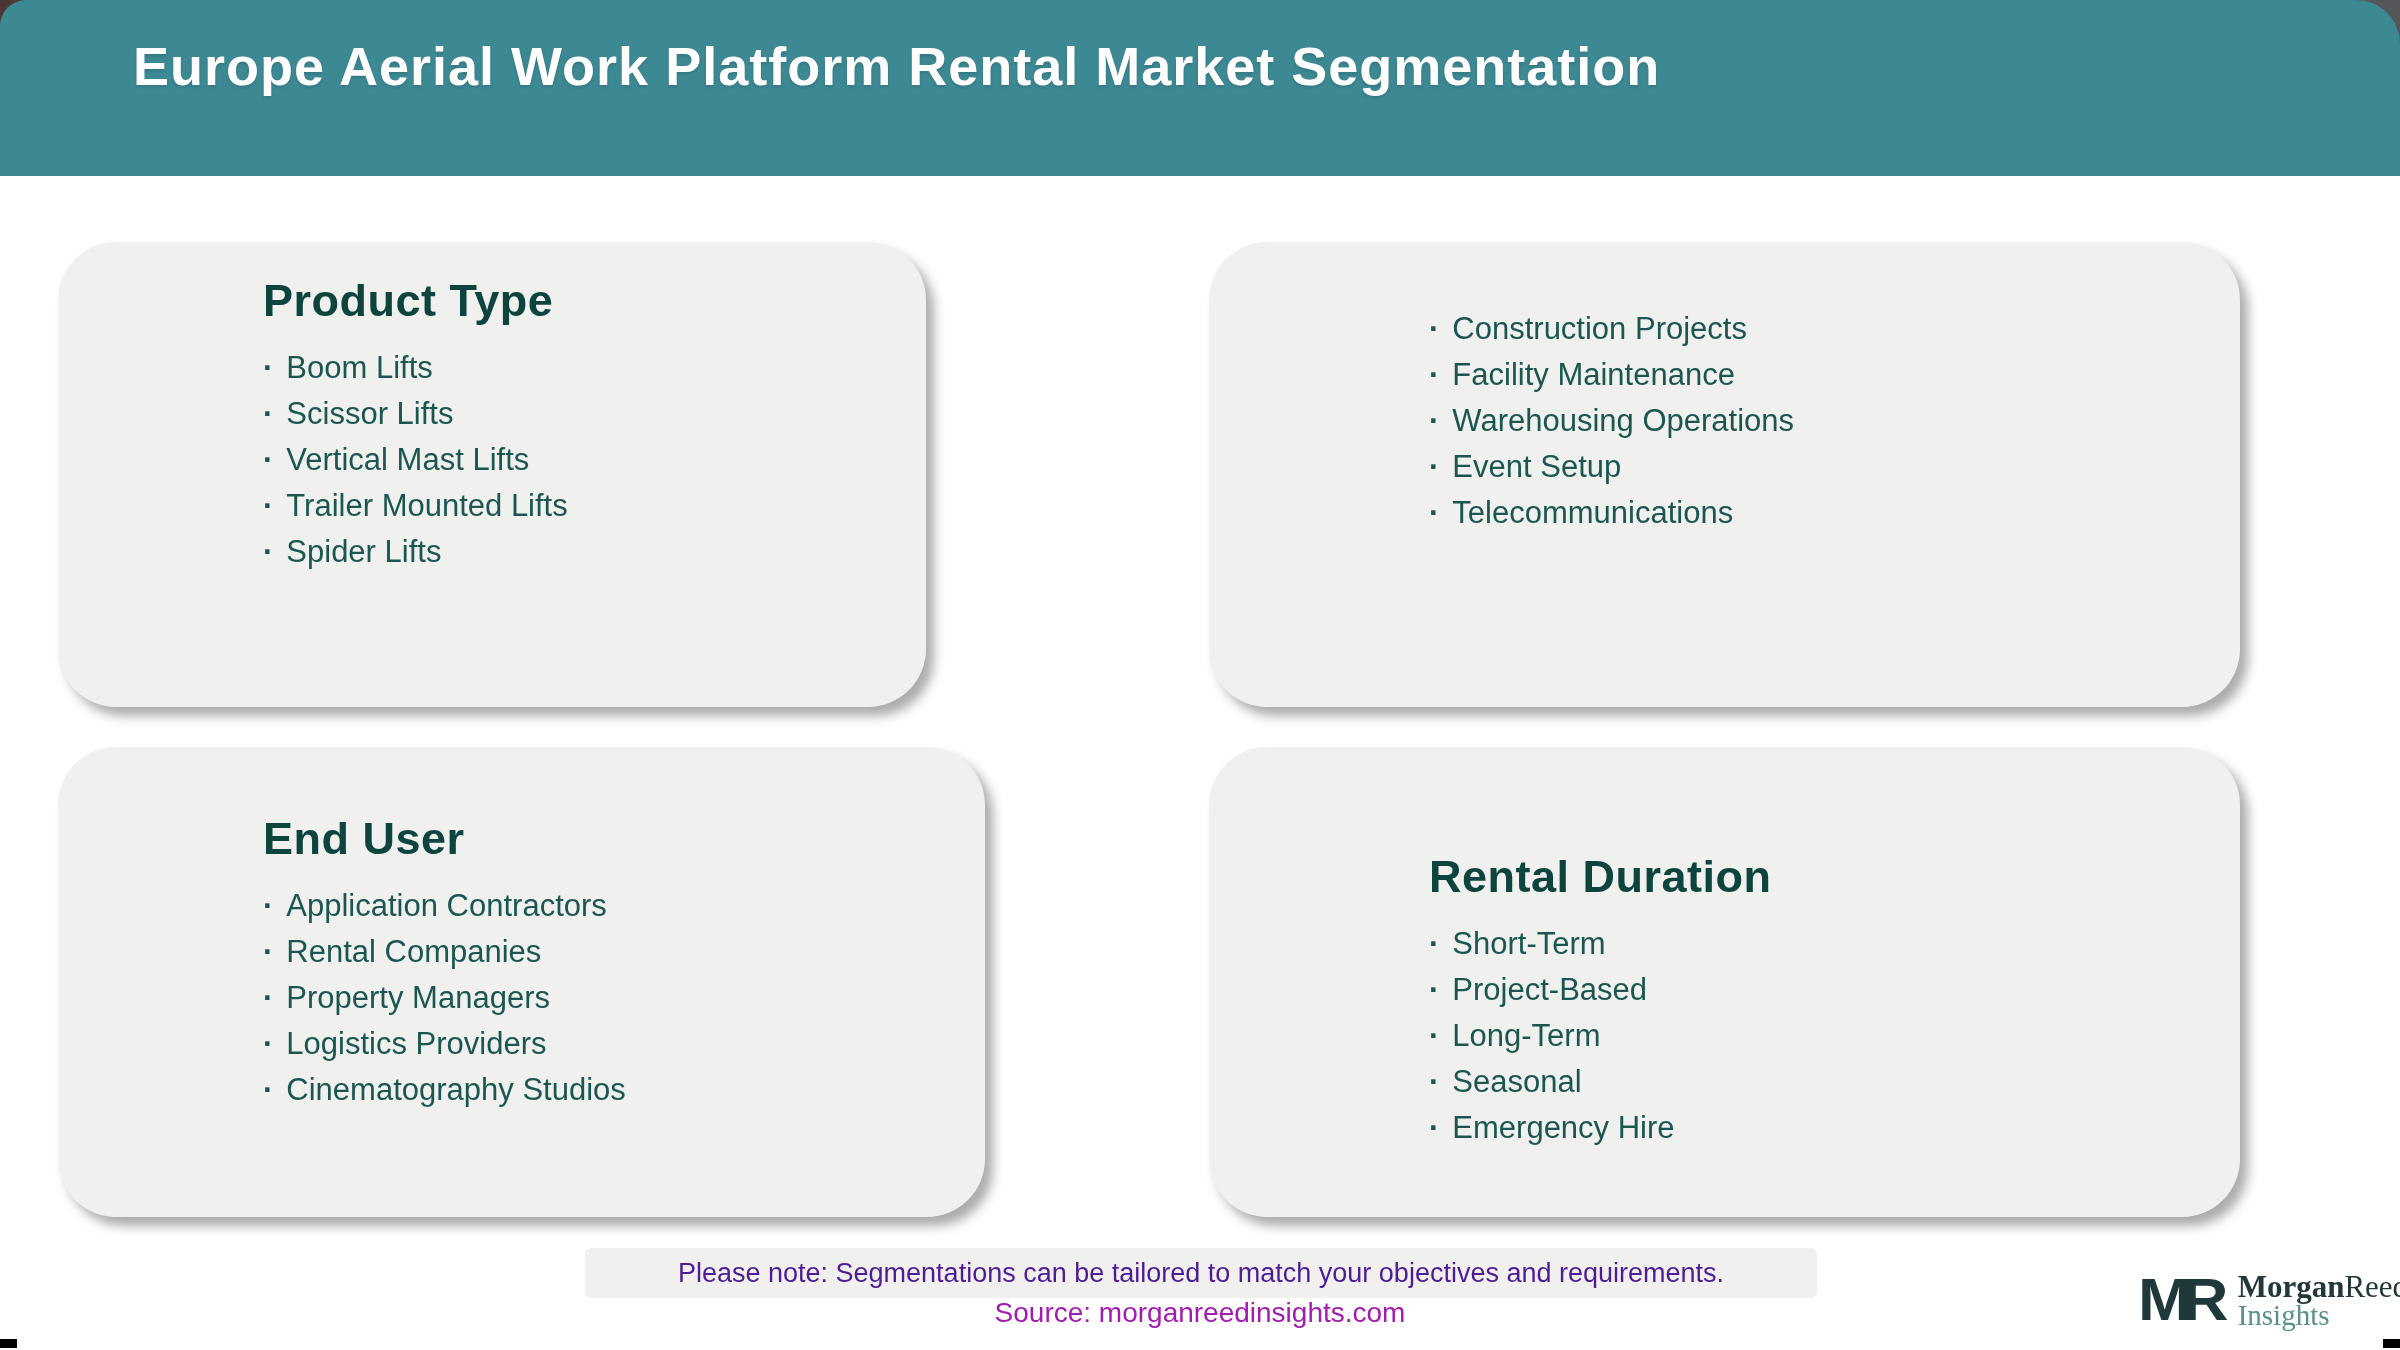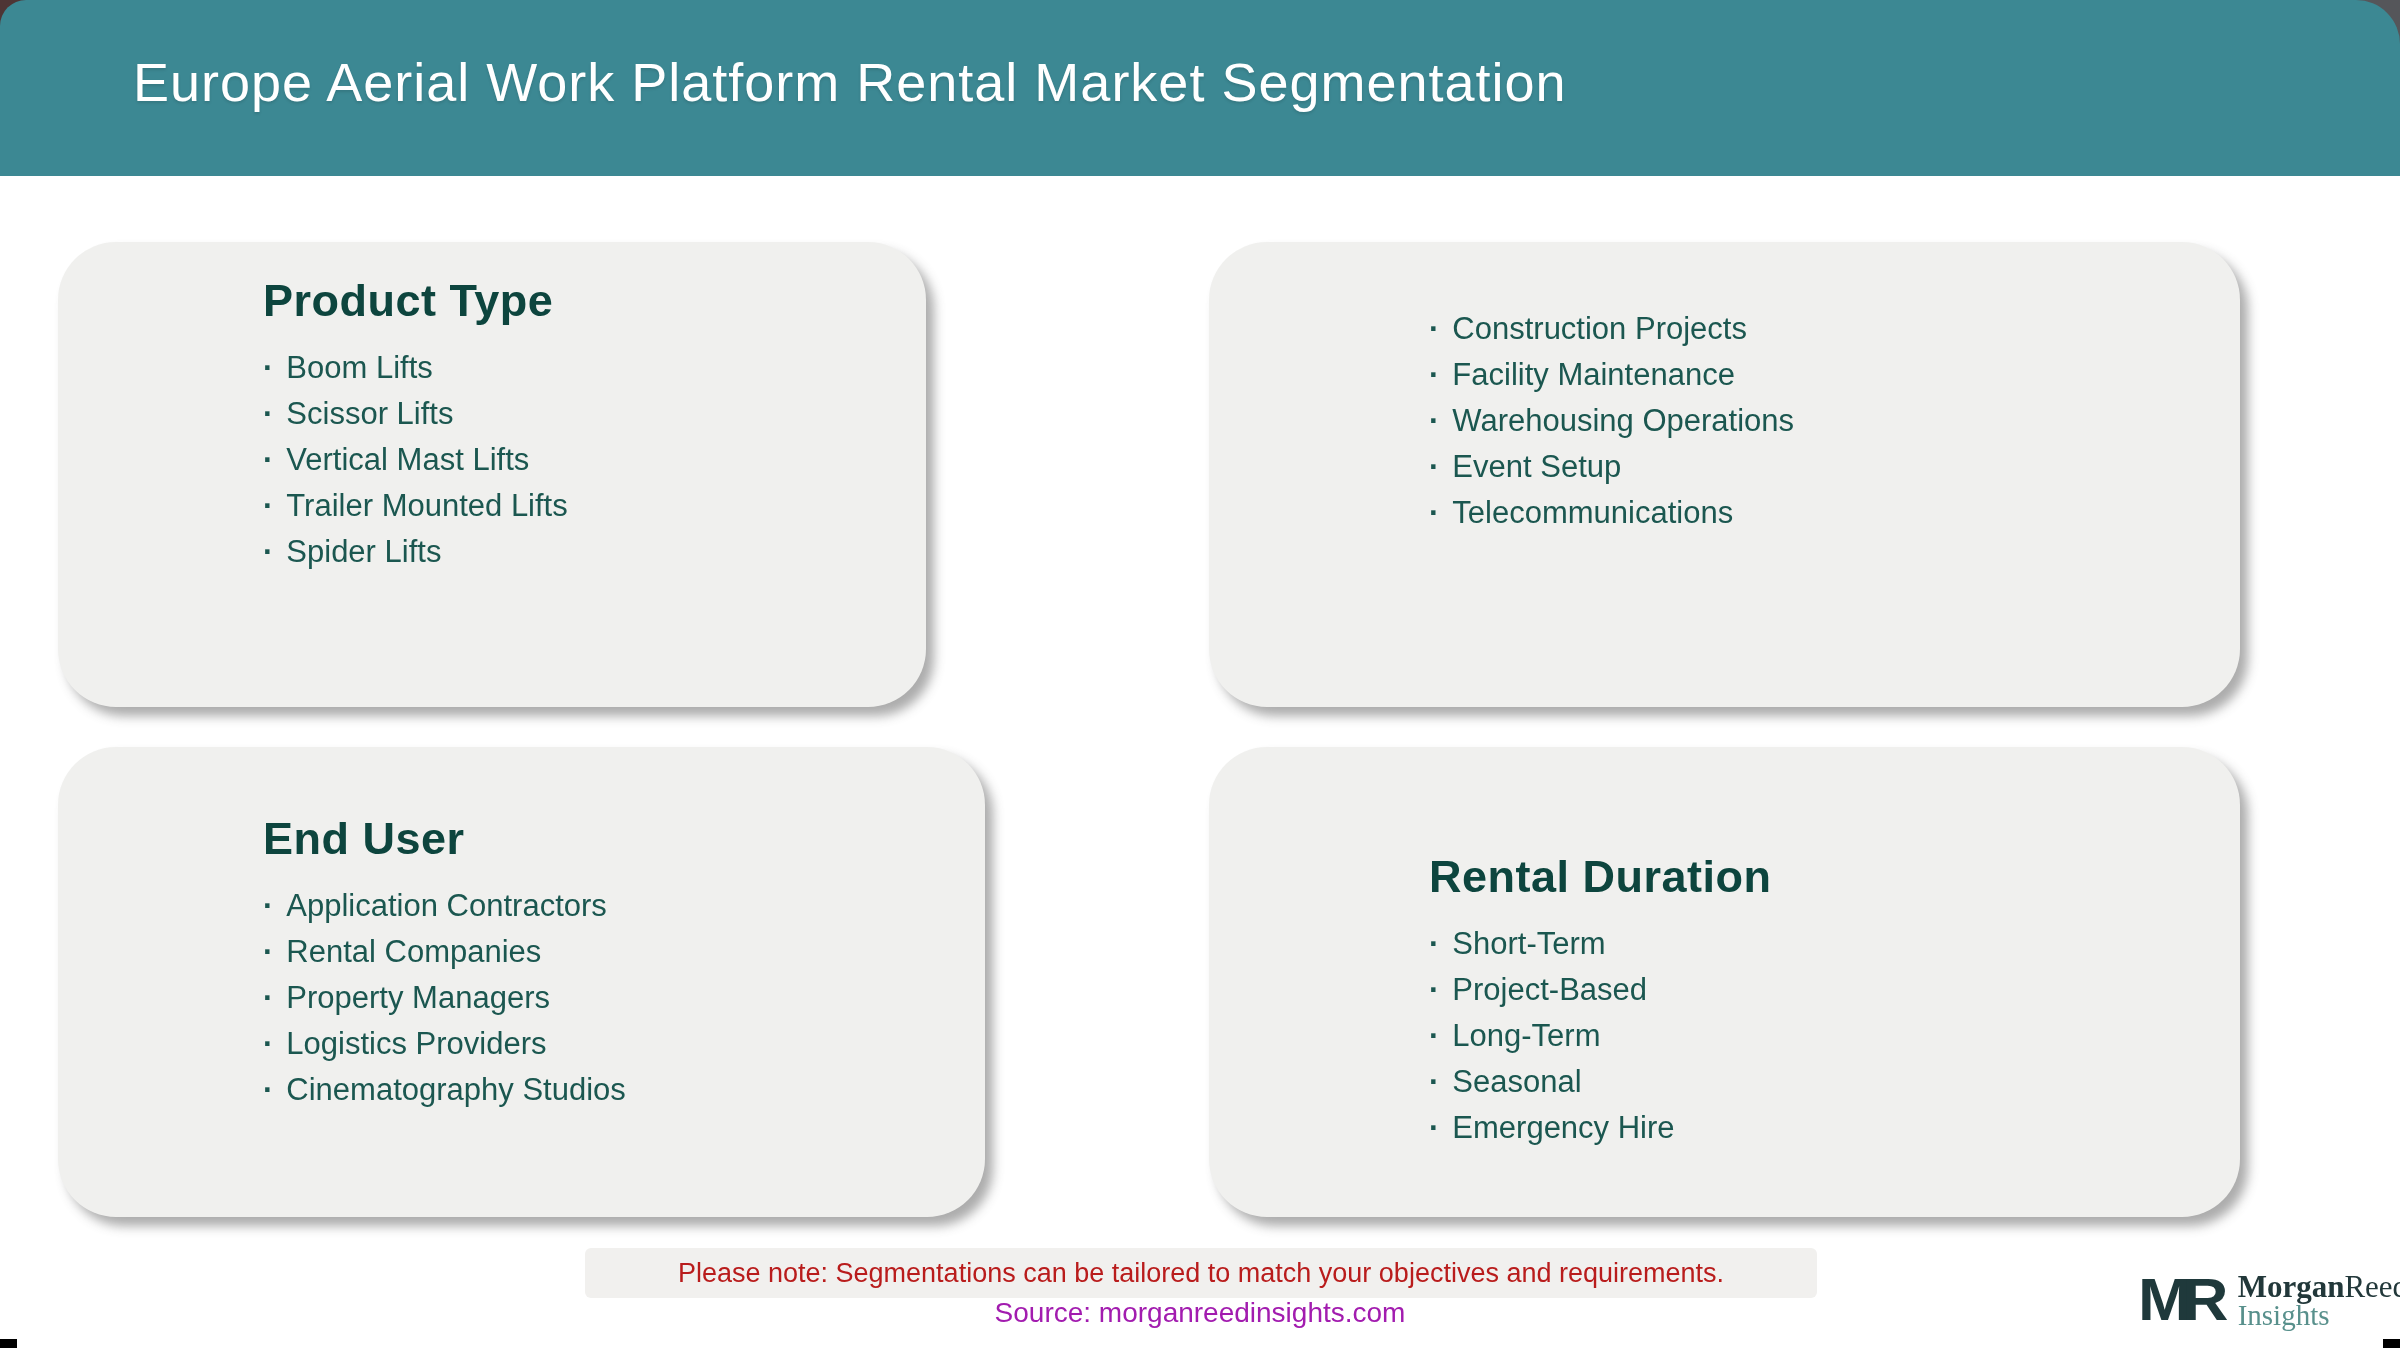--- a/index.html
+++ b/index.html
@@ -10,40 +10,40 @@
   .corner-underlay{position:absolute;z-index:0;}
   .corner-underlay.tl{left:0;top:0;width:46px;height:46px;background:#4e3535;}
   .corner-underlay.tr{right:0;top:0;width:72px;height:72px;background:#55565a;}
   .corner-mark{position:absolute;background:#000;z-index:5;}
   .corner-mark.bl{left:0;bottom:2px;width:17px;height:9px;}
   .corner-mark.br{right:0;bottom:2px;width:17px;height:9px;}
 
   
   .header{position:absolute;left:0;top:0;width:2400px;height:176px;background:#3c8893;
           border-radius:26px 44px 0 0;z-index:1;}
-  .header .title{position:absolute;left:133px;top:34px;font-size:54px;font-weight:normal;
+  .header .title{position:absolute;left:133px;top:34px;font-size:54px;font-weight:bold;
           color:#ffffff;letter-spacing:1px;line-height:1.2;white-space:nowrap;
-          text-shadow:0 2px 3px rgba(0,0,0,0.12);margin-top:16px;}
+          text-shadow:0 2px 3px rgba(0,0,0,0.12);}
 
   
   .card{position:absolute;background:#f0f0ee;border-radius:58px;
         box-shadow:8px 9px 11px rgba(70,70,70,0.45);z-index:1;box-sizing:border-box;}
   .card.c1{left:58px;top:242px;width:868px;height:465px;padding:33px 40px 0 205px;}
   .card.c2{left:1209px;top:242px;width:1031px;height:465px;padding:64px 40px 0 220px;}
   .card.c3{left:58px;top:747px;width:927px;height:470px;padding:66px 40px 0 205px;}
   .card.c4{left:1209px;top:747px;width:1031px;height:470px;padding:104px 40px 0 220px;}
   .card h2{margin:0 0 18px 0;font-size:45px;font-weight:bold;color:#0d453e;letter-spacing:0.5px;}
   .card ul{margin:0;padding:0;list-style:none;}
   .card li{font-size:31px;line-height:46px;color:#1b5750;}
   .card li::before{content:"·";margin-right:13px;font-weight:bold;}
 
   
   .note-bar{position:absolute;left:585px;top:1248px;width:1232px;height:50px;background:#f1f0ee;
             border-radius:6px;z-index:1;text-align:center;}
-  .note-bar span{font-size:27px;line-height:50px;color:#b91c1c;}
+  .note-bar span{font-size:27px;line-height:50px;color:#4c1d95;}
 
   
   .source-line{position:absolute;left:0;top:1297px;width:2400px;text-align:center;z-index:1;}
   .source-line span{font-size:28px;color:#a21caf;}
 
   
   .logo{position:absolute;left:2138px;top:1268px;display:flex;align-items:center;z-index:1;}
   .logo .monogram{font-size:64px;font-weight:900;color:#1f393b;letter-spacing:-0.14em;
                   line-height:1;padding-right:18px;transform:scaleY(0.92);}
   .logo .logo-text{display:flex;flex-direction:column;justify-content:center;

